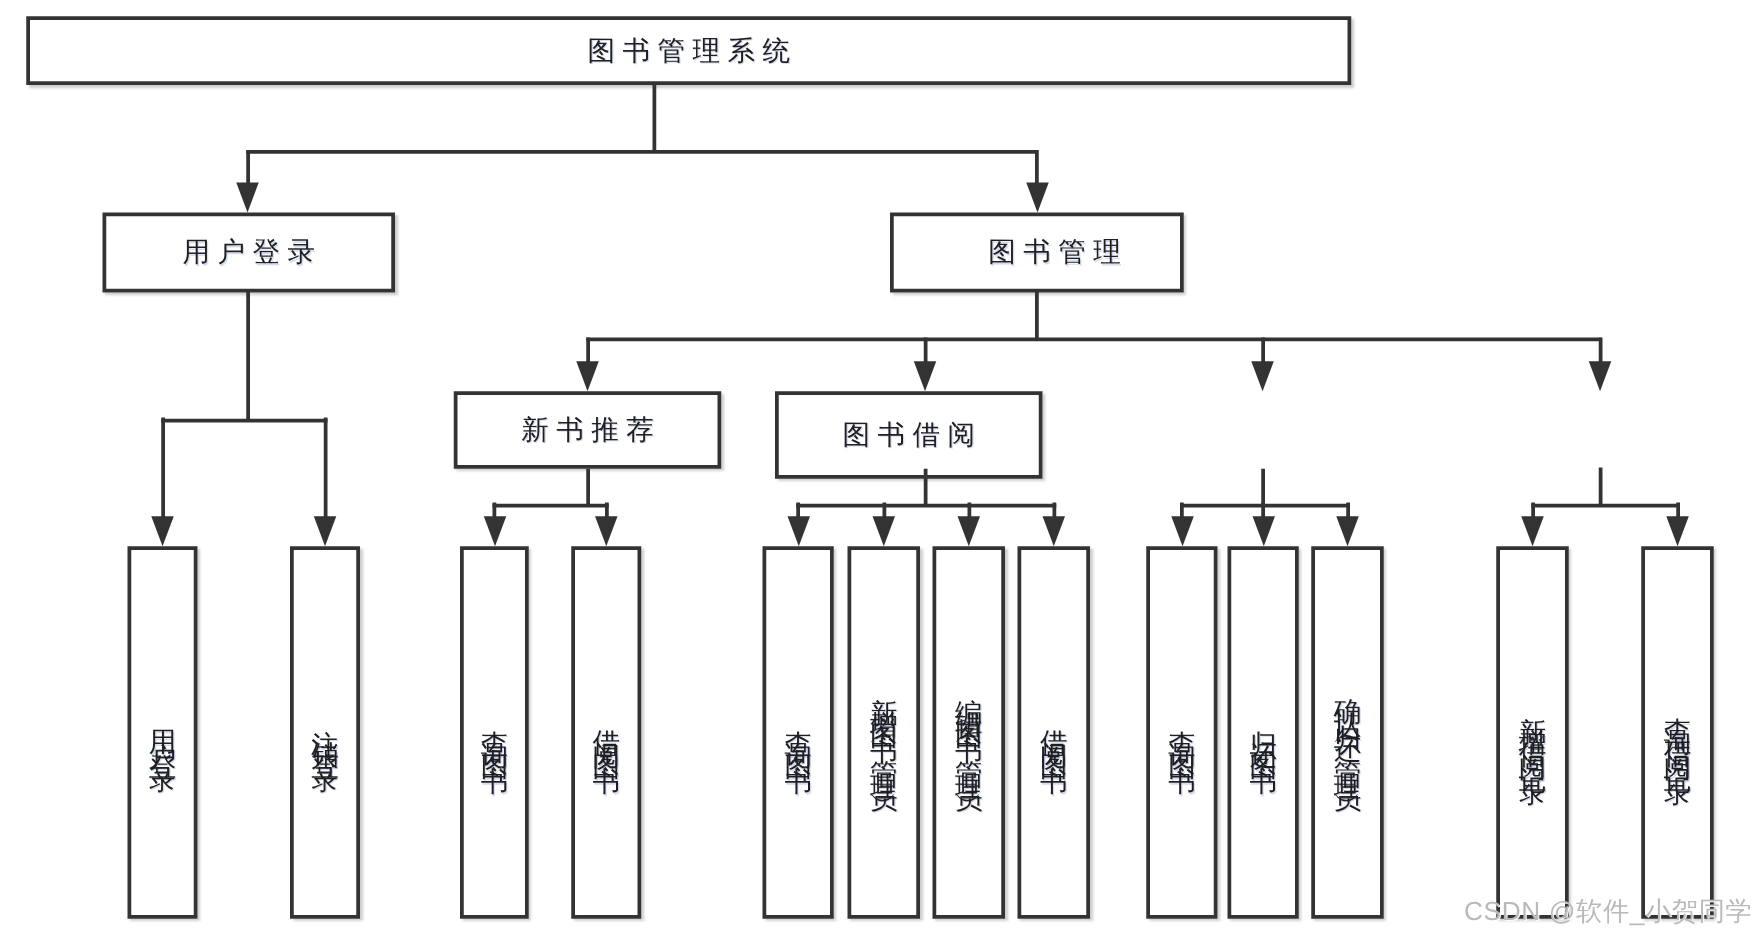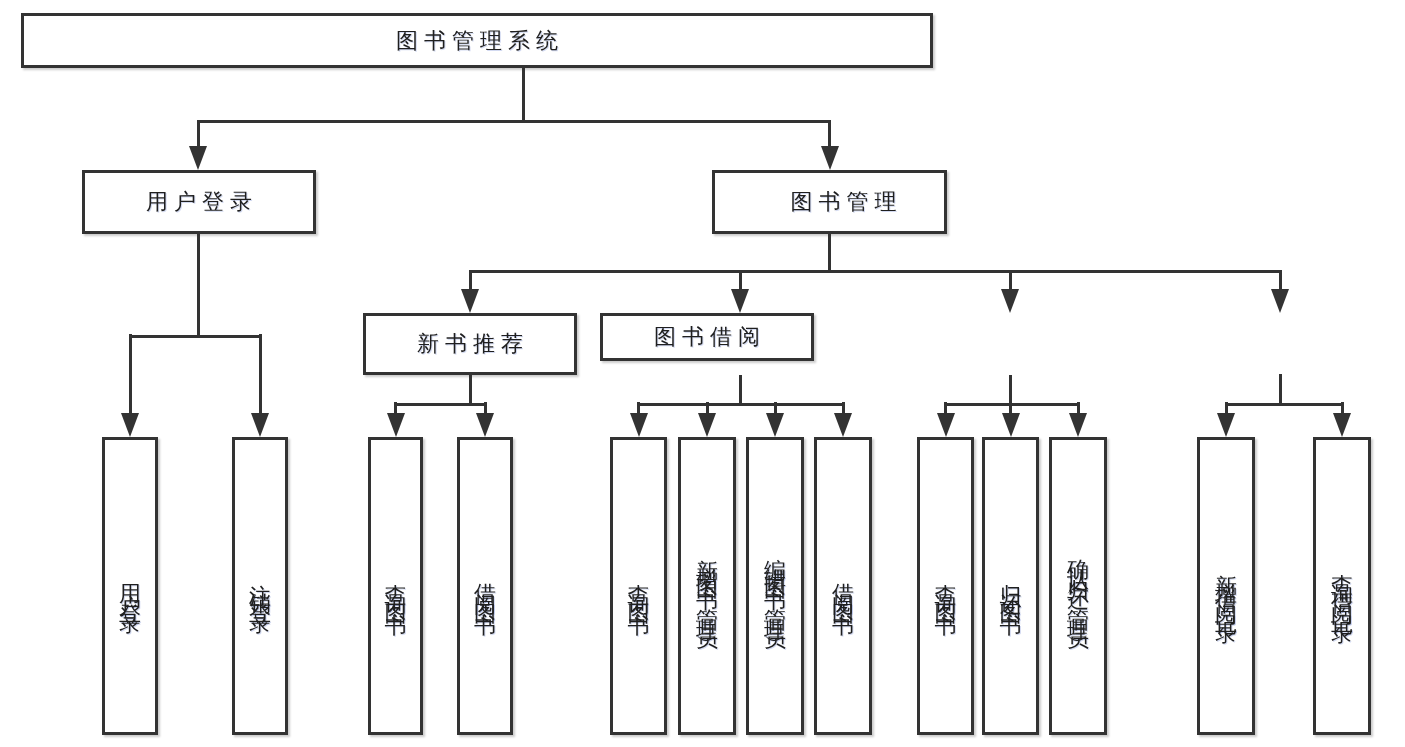--- a/index.html
+++ b/index.html
@@ -35,29 +35,29 @@
   .watermark{
     position:absolute;right:3px;bottom:4px;font-size:21px;color:#b9b9b9;
     letter-spacing:0.5px;text-shadow:1px 1px 0 rgba(255,255,255,0.9);
   }
 </style>
 </head>
 <body>
 
 <div class="stage">
 
-  <div class="box" style="left:21px;top:13px;width:912px;height:55px;">图书管理系统</div>
+  <div class="box" style="left:21px;top:13px;width:1060px;height:55px;">图书管理系统</div>
 
   <div class="box" style="left:82px;top:170px;width:234px;height:64px;">用户登录</div>
 
   <div class="box" style="left:712px;top:170px;width:235px;height:64px;padding-left:28px;">图书管理</div>
 
   <div class="box" style="left:363px;top:313px;width:214px;height:62px;">新书推荐</div>
 
-  <div class="box" style="left:600px;top:313px;width:214px;height:48px;">图书借阅</div>
+  <div class="box" style="left:620px;top:313px;width:214px;height:70px;">图书借阅</div>
 
 
 
   <div class="vbox" style="left:102px;top:437px;width:56px;height:298px;">
     <span class="vtext">用户登录</span>
   </div>
   <div class="vbox" style="left:232px;top:437px;width:56px;height:298px;">
     <span class="vtext">注销登录</span>
   </div>
   <div class="vbox" style="left:368px;top:437px;width:55px;height:298px;">
@@ -142,14 +142,15 @@
   <div class="arr" style="left:629.5px;top:413px;"></div>
   <div class="arr" style="left:698px;top:413px;"></div>
   <div class="arr" style="left:766px;top:413px;"></div>
   <div class="arr" style="left:834px;top:413px;"></div>
   <div class="arr" style="left:936.5px;top:413px;"></div>
   <div class="arr" style="left:1001.5px;top:413px;"></div>
   <div class="arr" style="left:1069px;top:413px;"></div>
   <div class="arr" style="left:1217px;top:413px;"></div>
   <div class="arr" style="left:1333px;top:413px;"></div>
 
+  <div class="watermark">CSDN @软件_小贺同学</div>
 
 </div>
 
 </body></html>

